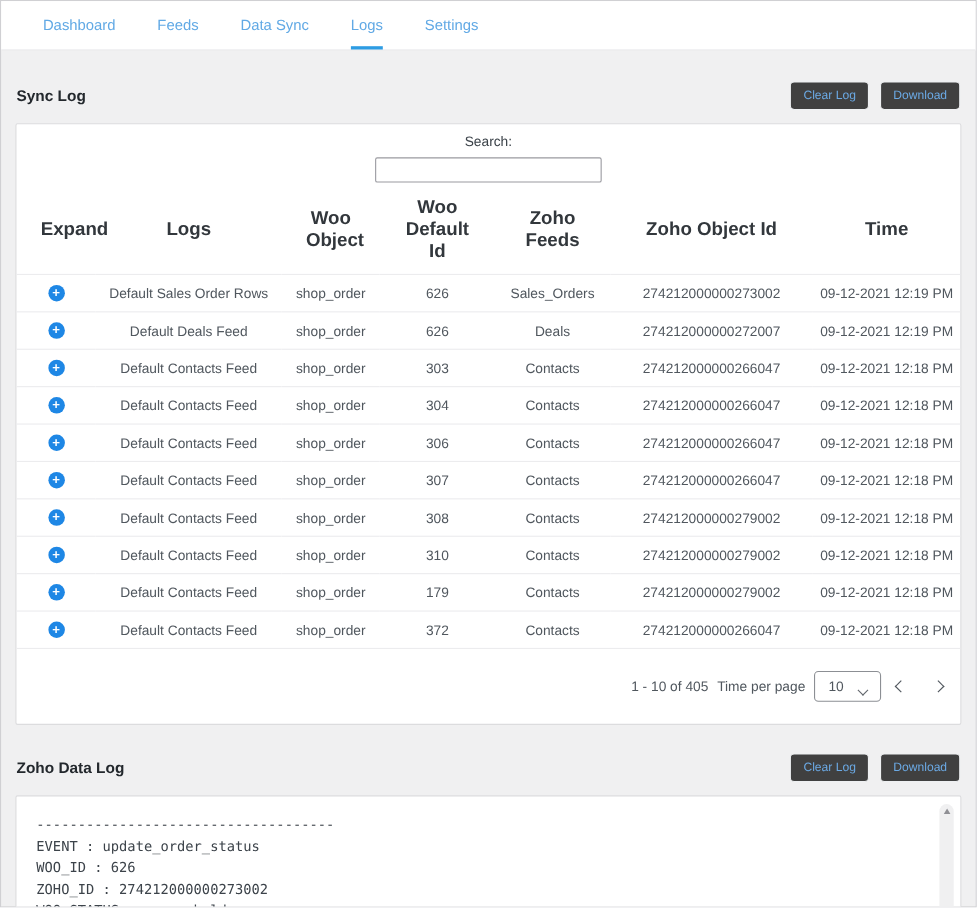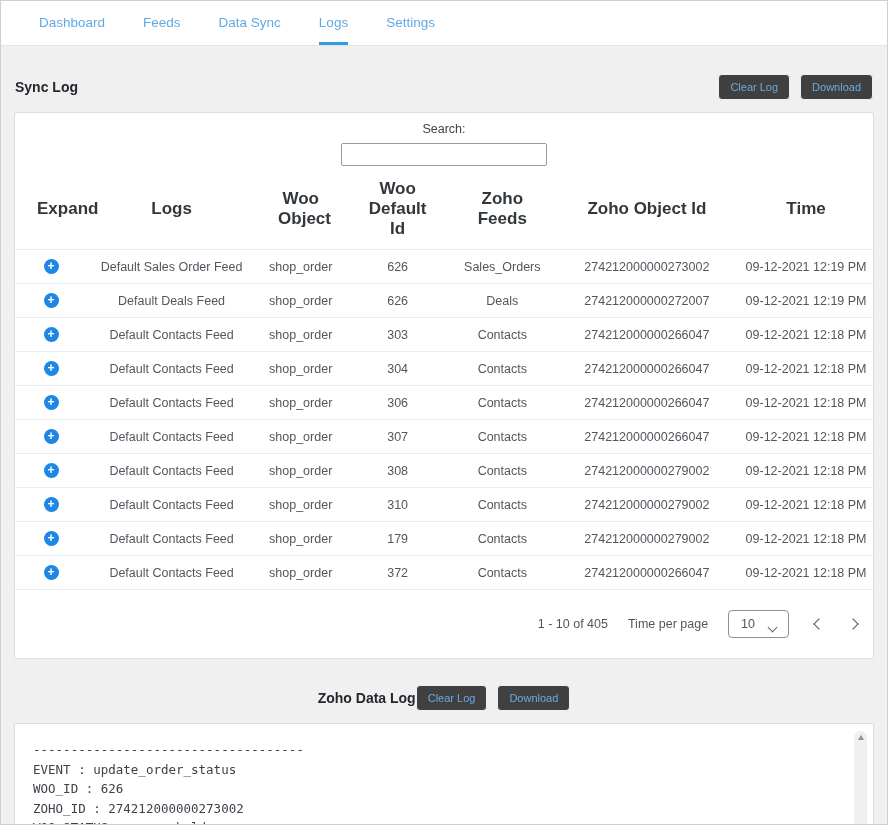--- a/index.html
+++ b/index.html
@@ -31,21 +31,21 @@
     padding-top: 2px;
   }
   .tab.active { border-bottom-color: #2d9ce3; }
 
   
   .content { padding: 0 13px; }
   .section-header {
     display: flex; align-items: center; justify-content: space-between;
     margin: 28px 1px 12px 1px;
   }
-  .section-header.second { margin-top: 26px; justify-content: center; }
+  .section-header.second { margin-top: 26px; }
   .section-title {
     margin: 0;
     font-size: 14px; font-weight: bold; color: #23282d;
   }
   .hdr-buttons { display: flex; gap: 10px; }
   .btn {
     background: #404040;
     color: #6ba9e4;
     font-size: 11px;
     font-family: inherit;
@@ -97,21 +97,21 @@
     border-radius: 50%;
     background: #1e87e5; color: #ffffff;
     font-size: 12px; font-weight: bold; line-height: 1;
     cursor: pointer;
     padding-bottom: 1px;
   }
 
   
   .pagination {
     display: flex; justify-content: flex-end; align-items: center;
-    gap: 20px;
+    gap: 8px;
     padding: 20px 16px;
     border-top: 1px solid #ececee;
     min-height: 45px;
     font-size: 12.5px; color: #50575e;
   }
   .rpp-select {
     display: inline-flex; align-items: flex-end;
     border: 1px solid #8c8f94;
     border-radius: 4px;
     padding: 6px 12px;
@@ -210,21 +210,21 @@
               <th>Woo Object</th>
               <th>Woo Default Id</th>
               <th>Zoho Feeds</th>
               <th>Zoho Object Id</th>
               <th>Time</th>
             </tr>
           </thead>
           <tbody>
               <tr>
                 <td><span class="expand-icon">+</span></td>
-                <td>Default Sales Order Feed</td>
+                <td>Default Sales Order Rows</td>
                 <td>shop_order</td>
                 <td>626</td>
                 <td>Sales_Orders</td>
                 <td>274212000000273002</td>
                 <td>09-12-2021 12:19 PM</td>
               </tr>
               <tr>
                 <td><span class="expand-icon">+</span></td>
                 <td>Default Deals Feed</td>
                 <td>shop_order</td>

